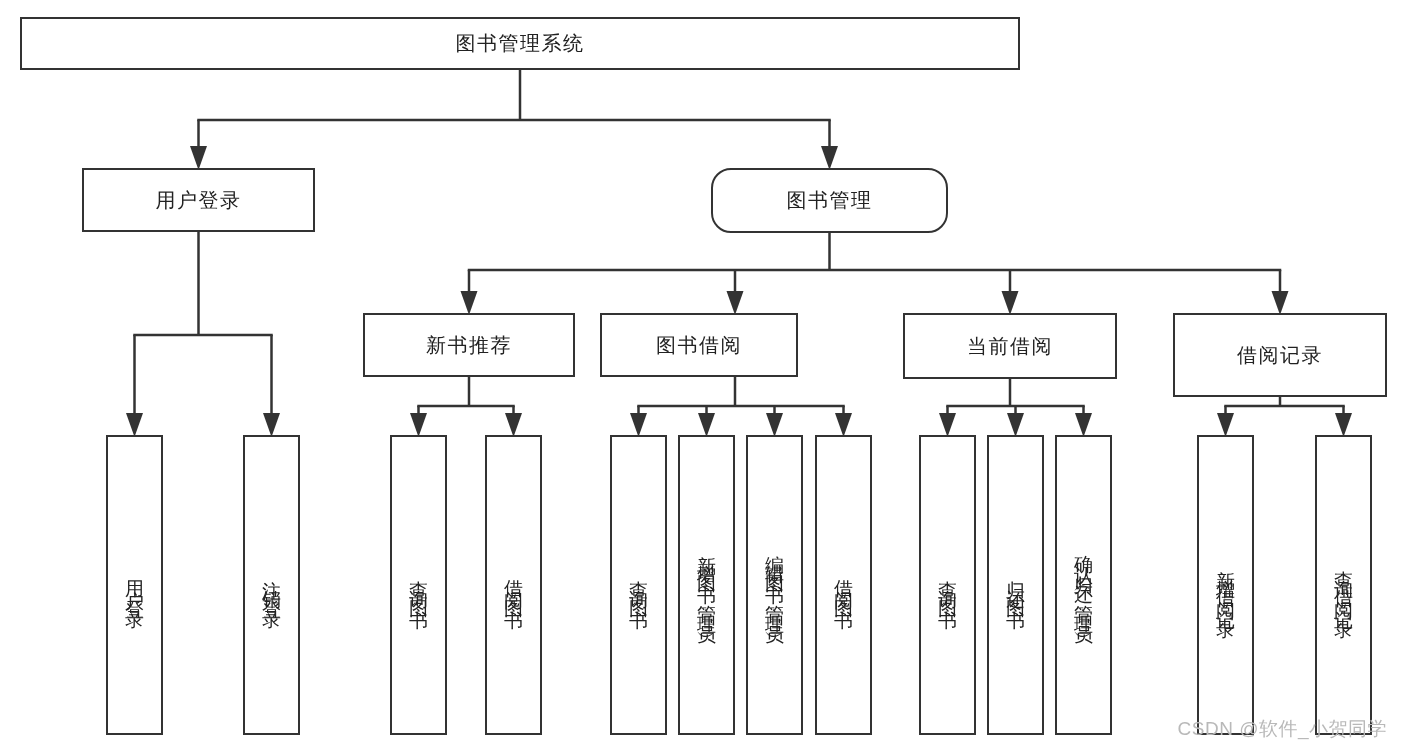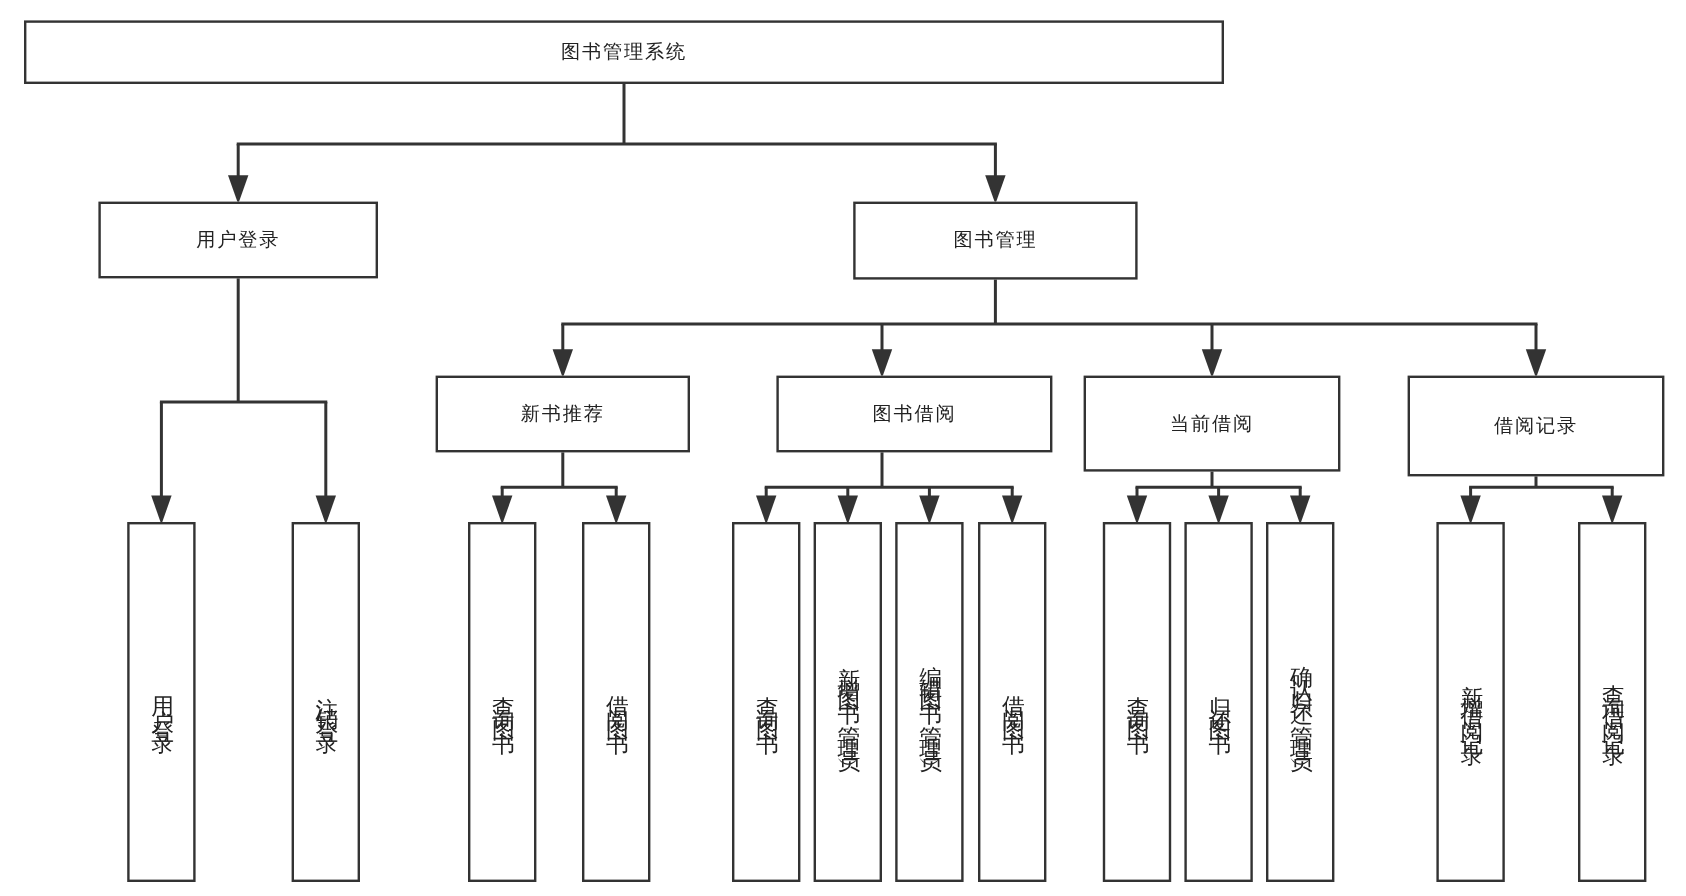--- a/index.html
+++ b/index.html
@@ -19,21 +19,21 @@
   }
   .node {
     position: absolute;
     box-sizing: border-box;
     border: 2.5px solid var(--box-border, #333333);
     background: var(--box-bg, #ffffff);
     color: var(--text, #222222);
     display: flex;
     align-items: center;
     justify-content: center;
-    font-size: 16px;
+    font-size: 20px;
     letter-spacing: 1.5px;
     white-space: nowrap;
   }
   .node.vertical {
     writing-mode: vertical-rl;
     letter-spacing: 10px;
     font-size: 19px;
     white-space: normal;
   }
   #watermark {
@@ -118,30 +118,30 @@
         <polygon points="1335,413 1352,413 1343.5,437" fill="#333333"></polygon>
       </g>
     </svg>
 
   <div class="node" style="left: 20px; top: 17px; width: 1000px; height: 53px;">
       <span>图书管理系统</span>
     </div>
     <div class="node" style="left: 82px; top: 168px; width: 233px; height: 64px;">
       <span>用户登录</span>
     </div>
-    <div class="node" style="left: 711px; top: 168px; width: 237px; height: 65px;">
+    <div class="node" style="left: 711px; top: 168px; width: 237px; height: 65px; border-radius: 20px;">
       <span>图书管理</span>
     </div>
     <div class="node" style="left: 363px; top: 313px; width: 212px; height: 64px; font-family: Liberation Mono, monospace;">
       <span>新书推荐</span>
     </div>
-    <div class="node" style="left: 647px; top: 313px; width: 230px; height: 64px; justify-content: center;">
+    <div class="node" style="left: 600px; top: 313px; width: 198px; height: 64px; justify-content: center;">
       <span>图书借阅</span>
     </div>
-    <div class="node" style="left: 903px; top: 313px; width: 214px; height: 80px;">
+    <div class="node" style="left: 903px; top: 313px; width: 214px; height: 66px;">
       <span>当前借阅</span>
     </div>
     <div class="node" style="left: 1173px; top: 313px; width: 214px; height: 84px;">
       <span>借阅记录</span>
     </div>
     <div class="node vertical" style="left: 106px; top: 435px; width: 57px; height: 300px;">
       <span>用户登录</span>
     </div>
     <div class="node vertical" style="left: 243px; top: 435px; width: 57px; height: 300px;">
       <span>注销登录</span>
@@ -172,13 +172,14 @@
     </div>
     <div class="node vertical" style="left: 1055px; top: 435px; width: 57px; height: 300px;">
       <span>确认归还（管理员）</span>
     </div>
     <div class="node vertical" style="left: 1197px; top: 435px; width: 57px; height: 300px;">
       <span>新增借阅记录</span>
     </div>
     <div class="node vertical" style="left: 1315px; top: 435px; width: 57px; height: 300px;">
       <span>查询借阅记录</span>
     </div>
+    <div id="watermark">CSDN @软件_小贺同学</div>
 </div>
 
 </body></html>

